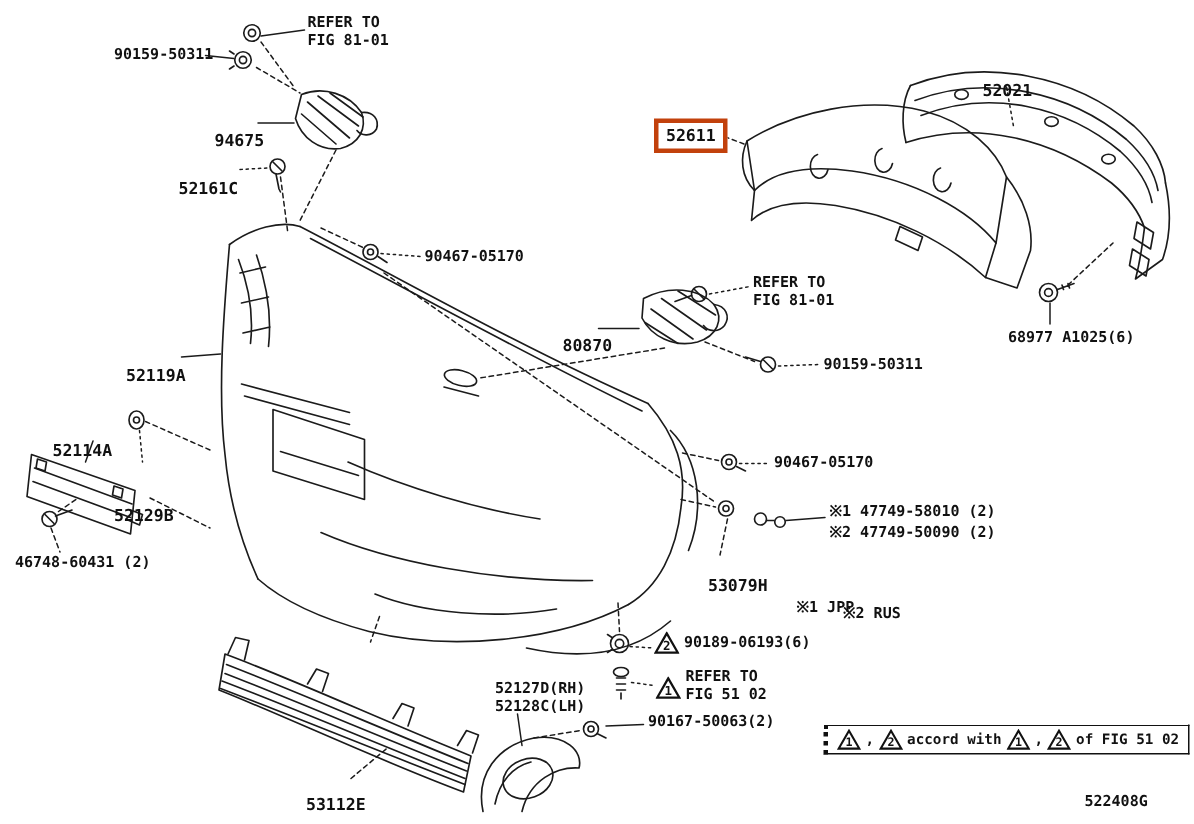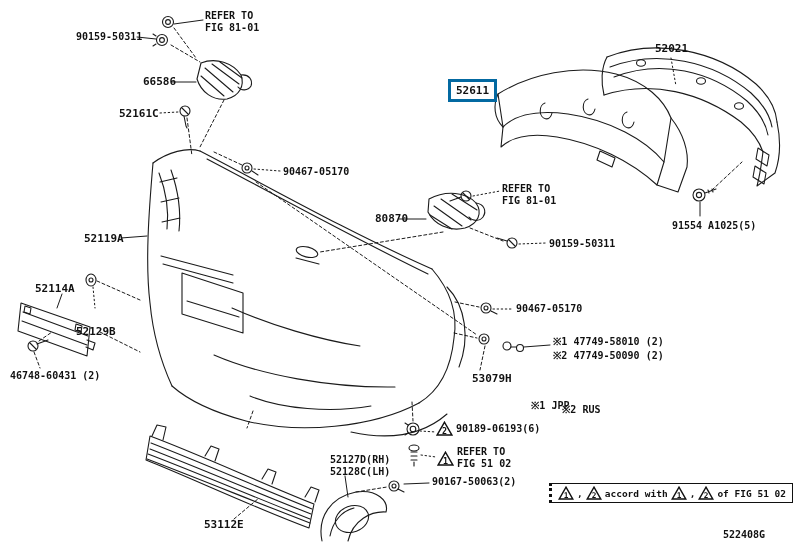--- a/index.html
+++ b/index.html
@@ -11,21 +11,21 @@
   #art path,#art ellipse,#art circle,#art line,#art polyline{
     fill:none;stroke:#1b1b1b;stroke-width:1.1;stroke-linecap:round;stroke-linejoin:round;
   }
   #art .ld{stroke-dasharray:3 2.5;stroke-width:1;}
   #art .ldot{stroke-dasharray:1.5 2.6;stroke-width:1;}
   #art .ll{stroke-width:1;}
   .lbl{
     position:absolute;z-index:2;font-weight:bold;font-size:10px;line-height:11px;
     white-space:nowrap;color:#111;
   }
-  .lg{font-size:11px;line-height:12px;}
+  .lg{font-size:11px;line-height:12px;margin-top:12px;}
   .two div{line-height:12px;}
   .row{display:flex;align-items:center;gap:3px;}
   .hl-box{
     position:absolute;z-index:3;font-weight:bold;font-size:11px;
     background:#fff;padding:2px 5px 2px 5px;
   }
   .tri{display:inline-block;vertical-align:middle;}
   .tri path{fill:none;stroke:#111;stroke-width:1.8;}
   .tri text{font-family:"DejaVu Sans Mono",monospace;font-weight:bold;font-size:10px;fill:#111;}
   #legend-box{
@@ -237,29 +237,29 @@
     </g>
   </svg>
 
   <div class="lbl" style="left:76px;top:31px">90159-50311</div>
 
   <div class="lbl two" style="left:205px;top:10px">
     <div>REFER TO</div>
     <div>FIG 81-01</div>
   </div>
 
-  <div class="lbl lg" style="left:143px;top:76px">66586</div>
+  <div class="lbl lg" style="left:143px;top:76px">94675</div>
 
   <div class="lbl lg" style="left:119px;top:108px">52161C</div>
 
-  <div class="hl-box" style="left:448px;top:79px;border:3px solid #0369a1">52611</div>
+  <div class="hl-box" style="left:436px;top:79px;border:3px solid #c2410c">52611</div>
 
   <div class="lbl lg" style="left:655px;top:43px">52021</div>
 
-  <div class="lbl" style="left:672px;top:220px">91554 A1025(5)</div>
+  <div class="lbl" style="left:672px;top:220px">68977 A1025(6)</div>
 
   <div class="lbl lg" style="left:375px;top:213px">80870</div>
 
   <div class="lbl two" style="left:502px;top:183px">
     <div>REFER TO</div>
     <div>FIG 81-01</div>
   </div>
 
   <div class="lbl" style="left:549px;top:238px">90159-50311</div>
 

